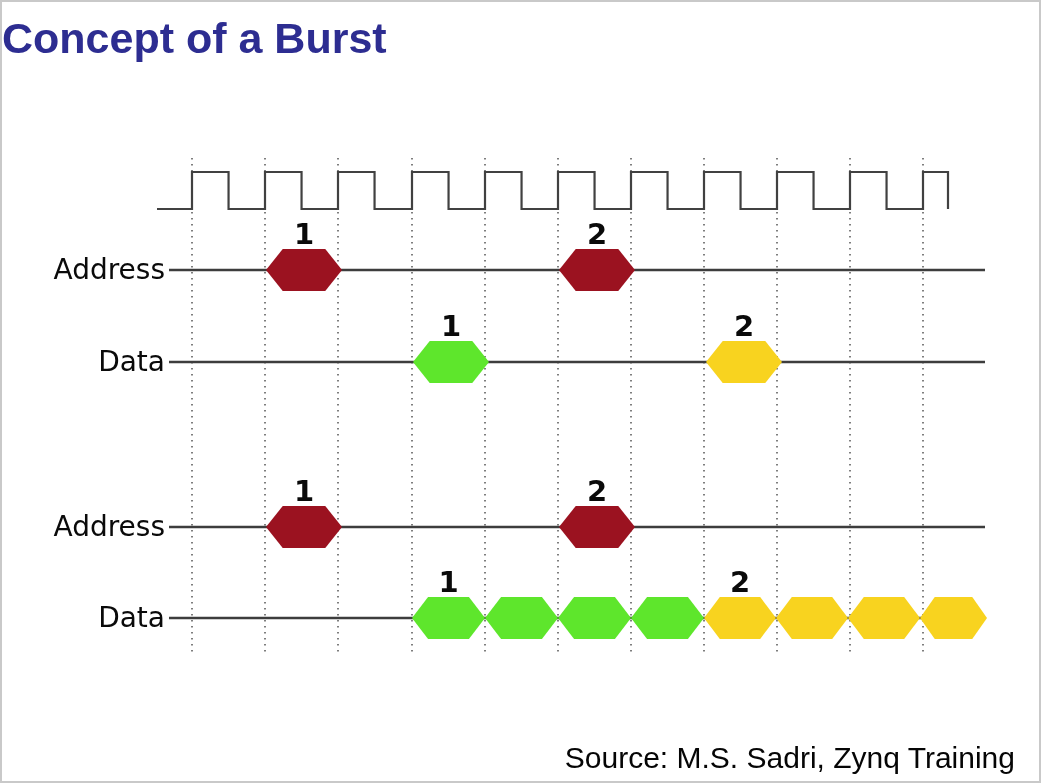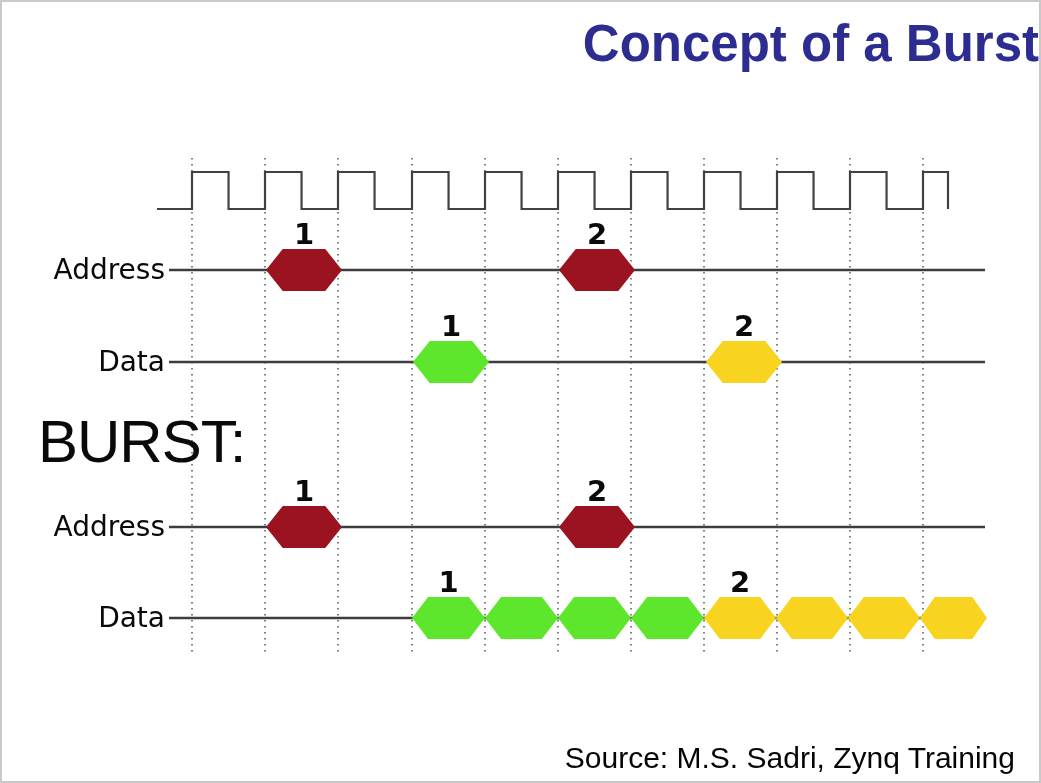--- a/index.html
+++ b/index.html
@@ -8,22 +8,22 @@
     width:1041px;height:783px;
     box-sizing:border-box;
     background:#ffffff;
     border:2px solid #c9c9c9;
     overflow:hidden;
     font-family:"Liberation Sans",sans-serif;
   }
   #diagram{position:absolute;left:0;top:0;}
   .title{
     position:absolute;left:0;right:0;top:12px;
-    text-align:right;
-    font-size:51px;font-weight:bold;
+    text-align:left;
+    font-size:43px;font-weight:bold;
     letter-spacing:0px;
     color:var(--title-color,#2d2d91);
   }
   .burst{
     position:absolute;left:36px;top:405px;
     font-size:60px;font-weight:400;
     color:#0a0a0a;
     letter-spacing:-1px;
   }
   .source{
@@ -85,15 +85,14 @@
       <polygon points="483,616 499.06,595 539.94,595 556,616 539.94,637 499.06,637" fill="#5ee62c"></polygon>
       <polygon points="556,616 572.06,595 612.94,595 629,616 612.94,637 572.06,637" fill="#5ee62c"></polygon>
       <polygon points="629,616 645.06,595 685.94,595 702,616 685.94,637 645.06,637" fill="#5ee62c"></polygon>
       <polygon points="702,616 717.84,595 758.16,595 774,616 758.16,637 717.84,637" fill="#f8d31f"></polygon>
       <text x="738" y="590" text-anchor="middle" class="tx-num">2</text>
       <polygon points="774,616 789.84,595 830.16,595 846,616 830.16,637 789.84,637" fill="#f8d31f"></polygon>
       <polygon points="846,616 861.84,595 902.16,595 918,616 902.16,637 861.84,637" fill="#f8d31f"></polygon>
       <polygon points="918,616 932.74,595 970.26,595 985,616 970.26,637 932.74,637" fill="#f8d31f"></polygon>
     </svg>
   <div class="title">Concept of a Burst</div>
-  <div class="burst">BURST:</div>
   <div class="source">Source: M.S. Sadri, Zynq Training</div>
 </div>
 
 </body></html>

